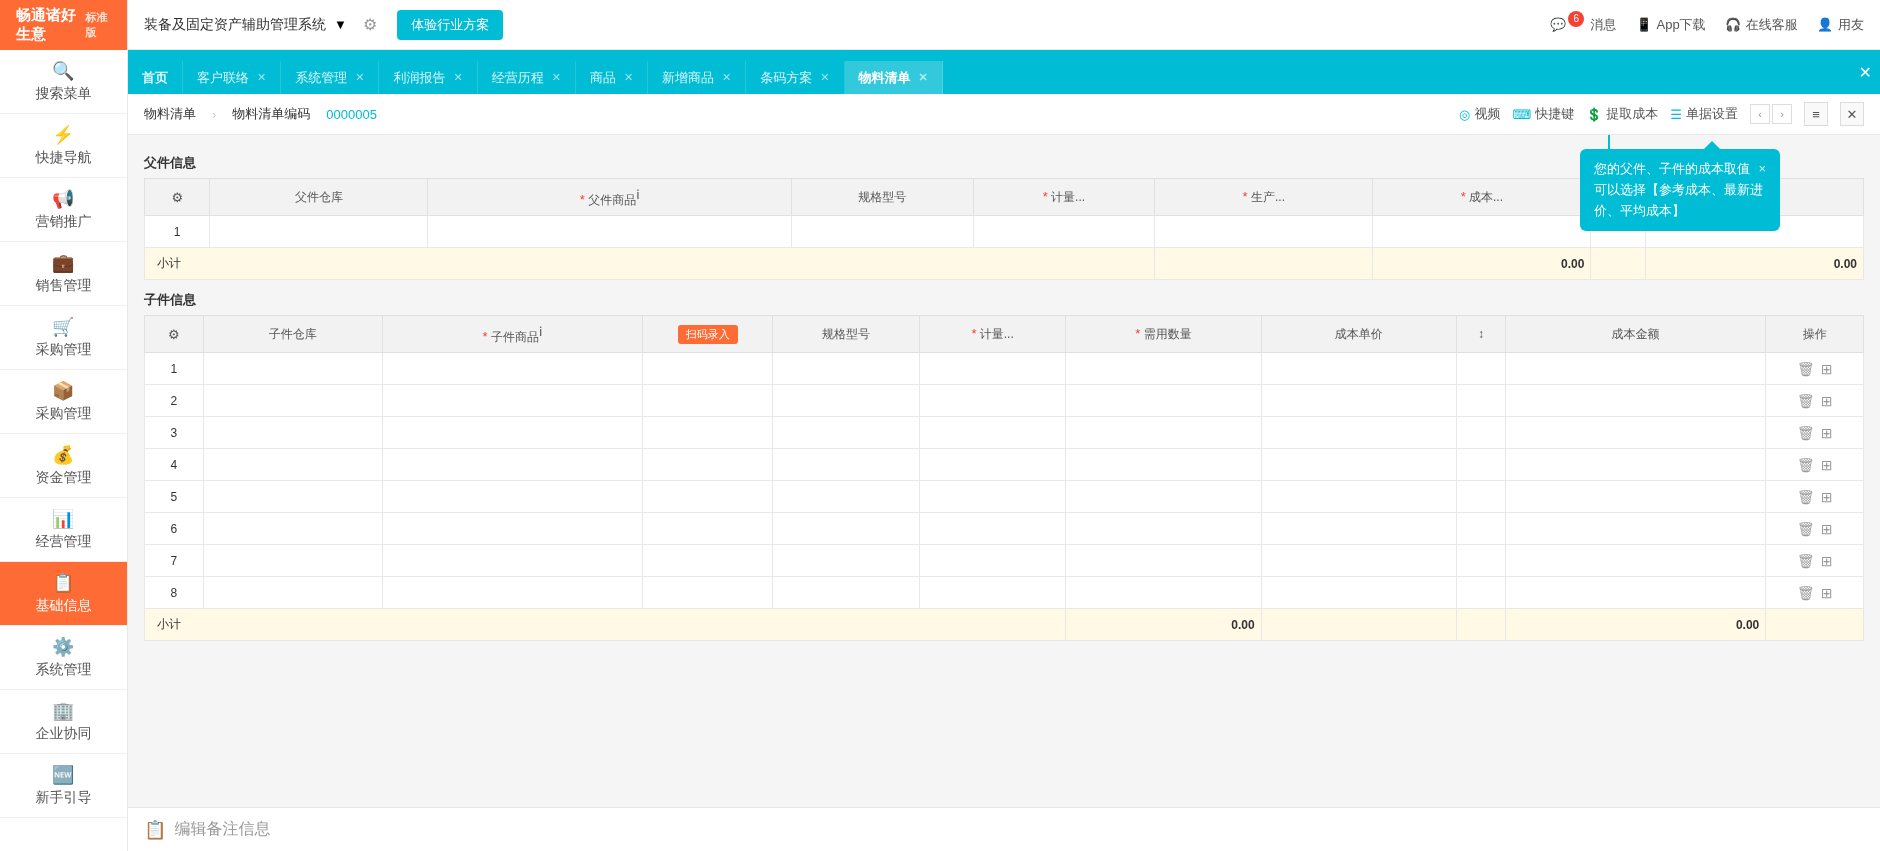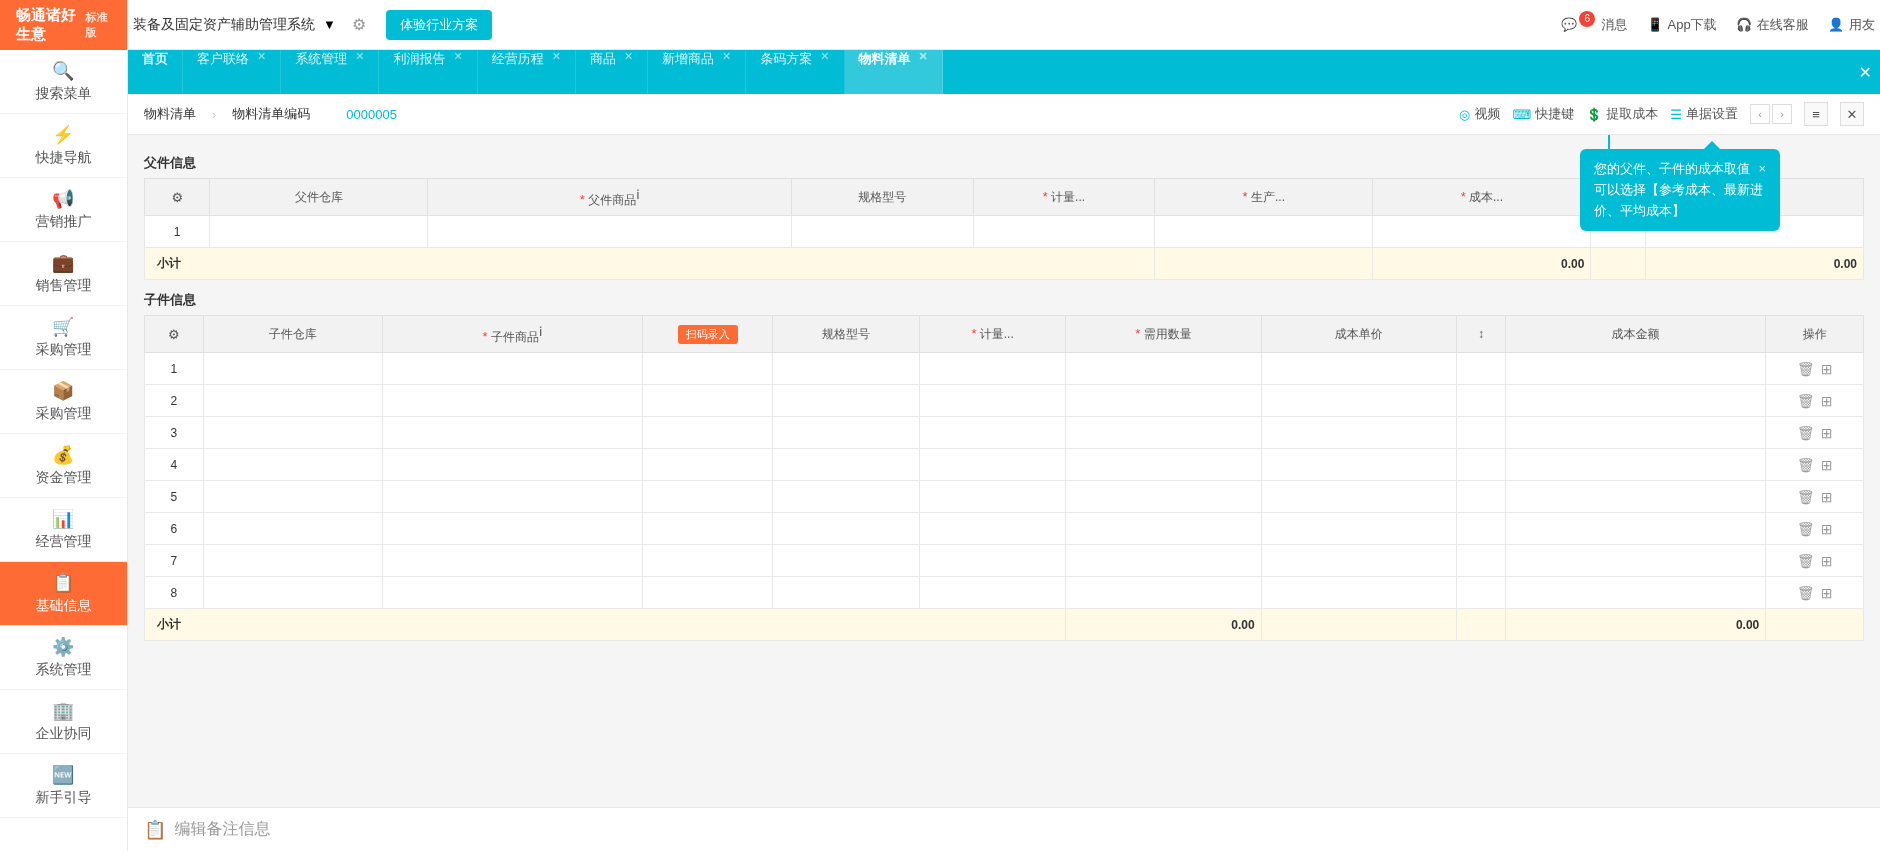--- a/index.html
+++ b/index.html
@@ -50,21 +50,21 @@
       overflow: hidden;
     }
 
     
     .top-header {
       height: 50px;
       background: #fff;
       border-bottom: 1px solid #e8e8e8;
       display: flex;
       align-items: center;
-      padding: 0 5px;
+      padding: 0 16px;
       justify-content: space-between;
     }
     .gear-icon { color: #999; cursor: pointer; font-size: 16px; margin-left: 8px; }
     .trial-btn {
       background: #00bcd4;
       color: #fff;
       border: none;
       padding: 6px 14px;
       border-radius: 4px;
       cursor: pointer;
@@ -88,28 +88,29 @@
     
     .nav-tabs {
       background: #00bcd4;
       display: flex;
       align-items: stretch;
       height: 44px;
       overflow: hidden;
     }
     .nav-tab {
       display: flex;
-      align-items: flex-start;
+      align-items: center;
       padding: 0 14px;
       color: rgba(255,255,255,0.85);
       cursor: pointer;
       font-size: 13px;
       gap: 4px;
       border-right: 1px solid rgba(255,255,255,0.15);
       white-space: nowrap;
+      margin-top: 11px;
     }
     .nav-tab.active { background: rgba(255,255,255,0.2); color: #fff; font-weight: bold; }
     .nav-tab .close { font-size: 11px; color: rgba(255,255,255,0.6); margin-left: 4px; }
     .nav-tab.home { font-weight: bold; }
 
     
     .content {
       flex: 1;
       background: #f5f5f5;
       overflow: hidden;
@@ -124,21 +125,21 @@
       display: flex;
       align-items: center;
       border-bottom: 1px solid #e8e8e8;
       gap: 16px;
     }
     .breadcrumb-item {
       color: #333;
       font-size: 13px;
       cursor: pointer;
     }
-    .breadcrumb-code { color: #00bcd4; font-size: 13px; margin-left: 20px; }
+    .breadcrumb-code { color: #00bcd4; font-size: 13px; }
     .breadcrumb-actions {
       margin-left: auto;
       display: flex;
       align-items: center;
       gap: 12px;
       color: #555;
     }
     .breadcrumb-action {
       display: flex;
       align-items: center;
@@ -185,21 +186,21 @@
     .data-table td {
       border: 1px solid #e8e8e8;
       padding: 4px 6px;
       font-size: 12px;
       color: #333;
       text-align: center;
       height: 32px;
     }
     .subtotal-row td {
       background: #fff9e6;
-      font-weight: bold;
+      font-weight: normal;
       color: #333;
     }
     .subtotal-label { text-align: left !important; padding-left: 12px !important; }
 
     .row-num {
       color: #999;
       text-align: center;
     }
 
     .scan-btn {

